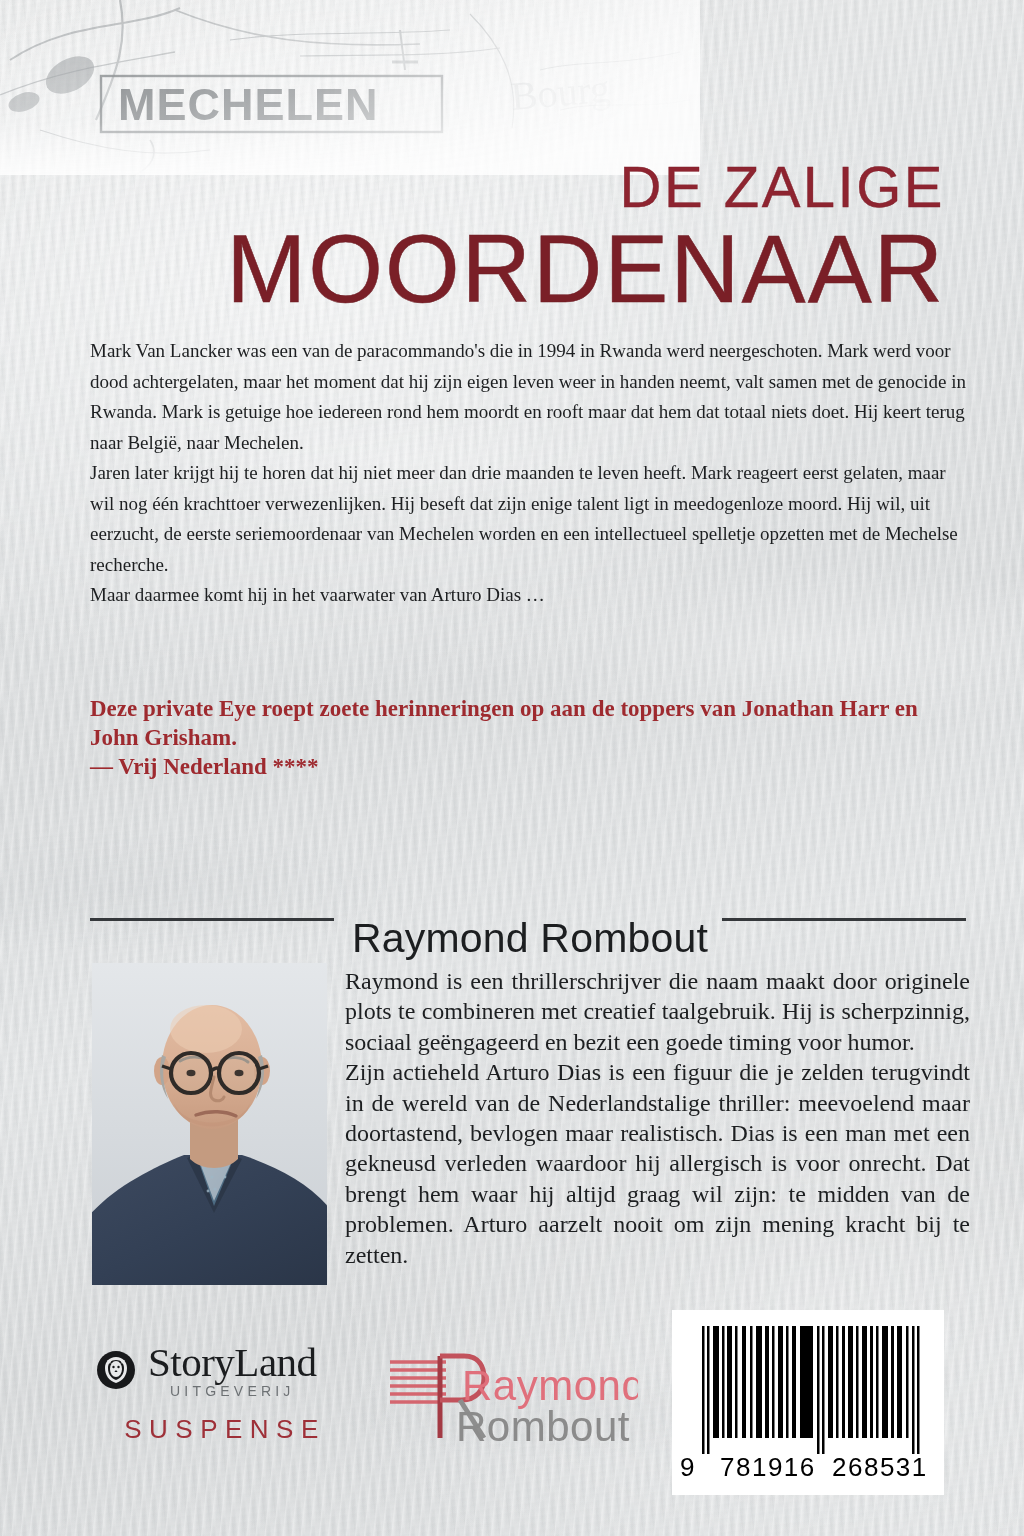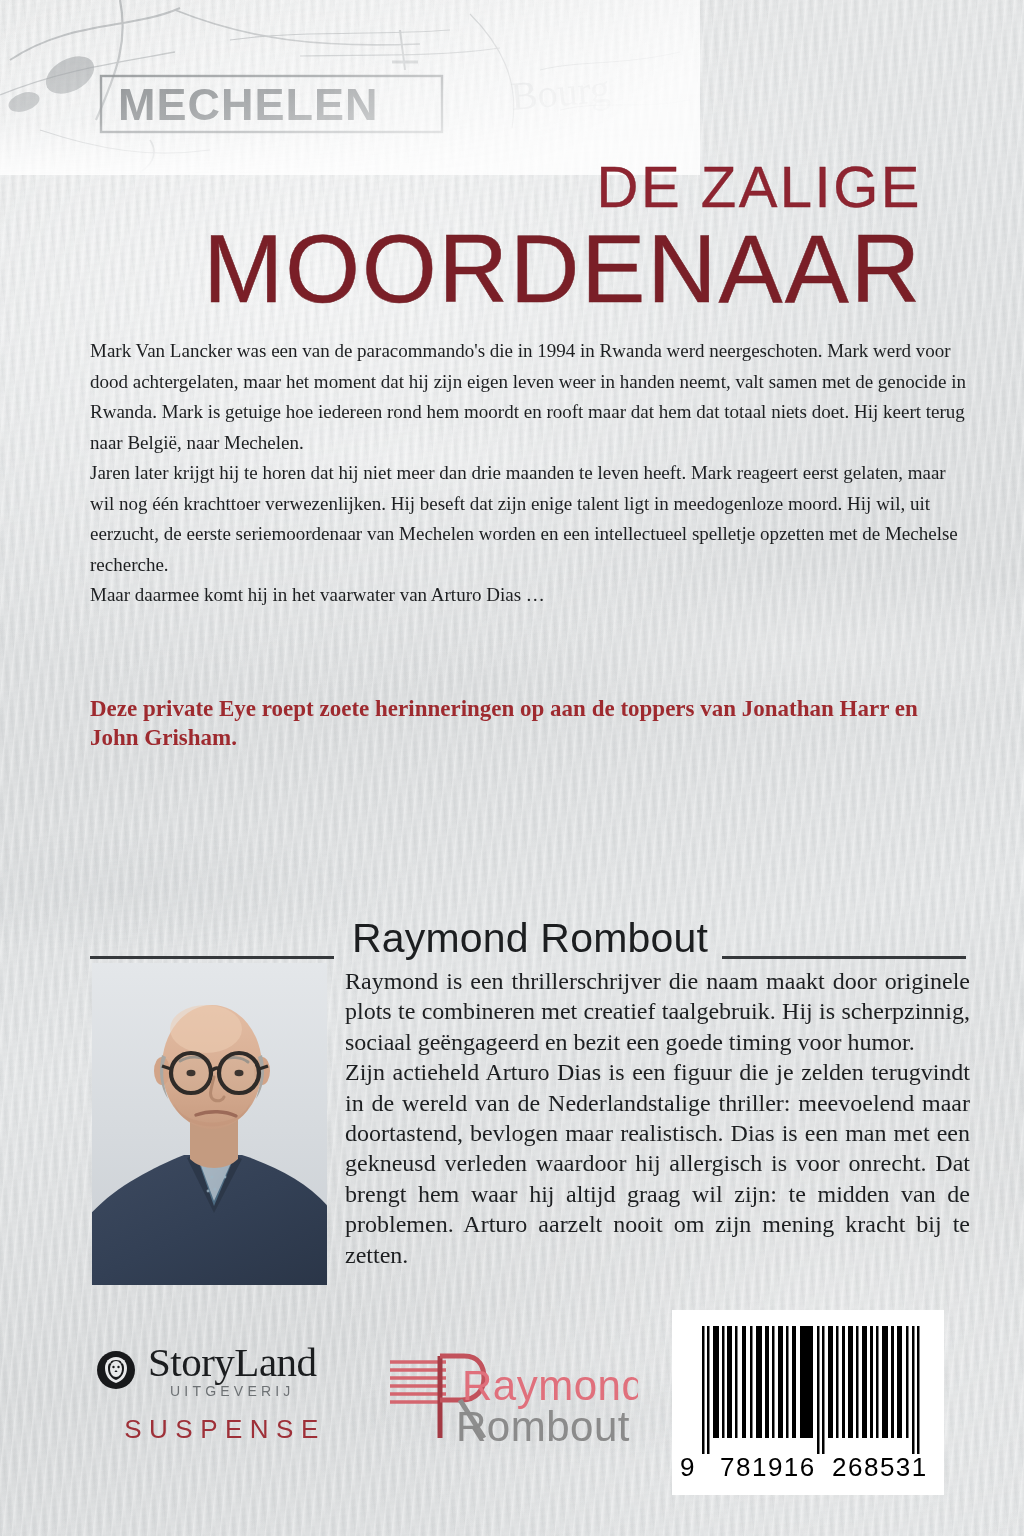--- a/index.html
+++ b/index.html
@@ -72,21 +72,21 @@
   }
   #map-art svg { display:block; width:100%; height:100%; }
 
   
   .title-block {
     position: absolute;
     left: 0;
     top: 158px;
     width: 1024px;
     text-align: right;
-    padding-right: 102px;
+    padding-right: 79px;
     box-sizing: border-box;
   }
   .title-line1 {
     font-family: "Liberation Sans", sans-serif;
     font-weight: 300;
     font-size: 58px;
     letter-spacing: 2.5px;
     color: #8e2430;
     line-height: 1;
     margin: 0;
@@ -133,21 +133,21 @@
   .review-quote { margin: 0; }
   .review-source { margin: 0; }
 
   
   #author-header {
     position: absolute;
     left: 90px;
     top: 918px;
     width: 876px;
     display: flex;
-    align-items: flex-end;
+    align-items: flex-start;
     gap: 4px;
   }
   .rule {
     flex: 1 1 auto;
     height: 3px;
     background: #35383b;
   }
   .rule-left { margin-right: 14px; }
   .rule-right { margin-left: 10px; }
   #author-name {
@@ -321,20 +321,21 @@
 
   <div id="blurb">
     <p>Mark Van Lancker was een van de paracommando's die in 1994 in Rwanda werd neergeschoten. Mark werd voor dood achtergelaten, maar het moment dat hij zijn eigen leven weer in handen neemt, valt samen met de genocide in Rwanda. Mark is getuige hoe iedereen rond hem moordt en rooft maar dat hem dat totaal niets doet. Hij keert terug naar België, naar Mechelen.</p>
     <p>Jaren later krijgt hij te horen dat hij niet meer dan drie maanden te leven heeft. Mark reageert eerst gelaten, maar wil nog één krachttoer verwezenlijken. Hij beseft dat zijn enige talent ligt in meedogenloze moord. Hij wil, uit eerzucht, de eerste seriemoordenaar van Mechelen worden en een intellectueel spelletje opzetten met de Mechelse recherche.</p>
     <p>Maar daarmee komt hij in het vaarwater van Arturo Dias …</p>
   </div>
 
   <div id="reviews">
     <div class="review-block">
       <p class="review-quote">Deze private Eye roept zoete herinneringen op aan de toppers van Jonathan Harr en John Grisham.</p>
+      <p class="review-source">— Vrij Nederland ****</p>
     </div>
   </div>
 
   <div id="author-header">
     <div class="rule rule-left"></div>
     <div id="author-name">Raymond Rombout</div>
     <div class="rule rule-right"></div>
   </div>
 
   <div id="author-photo">

